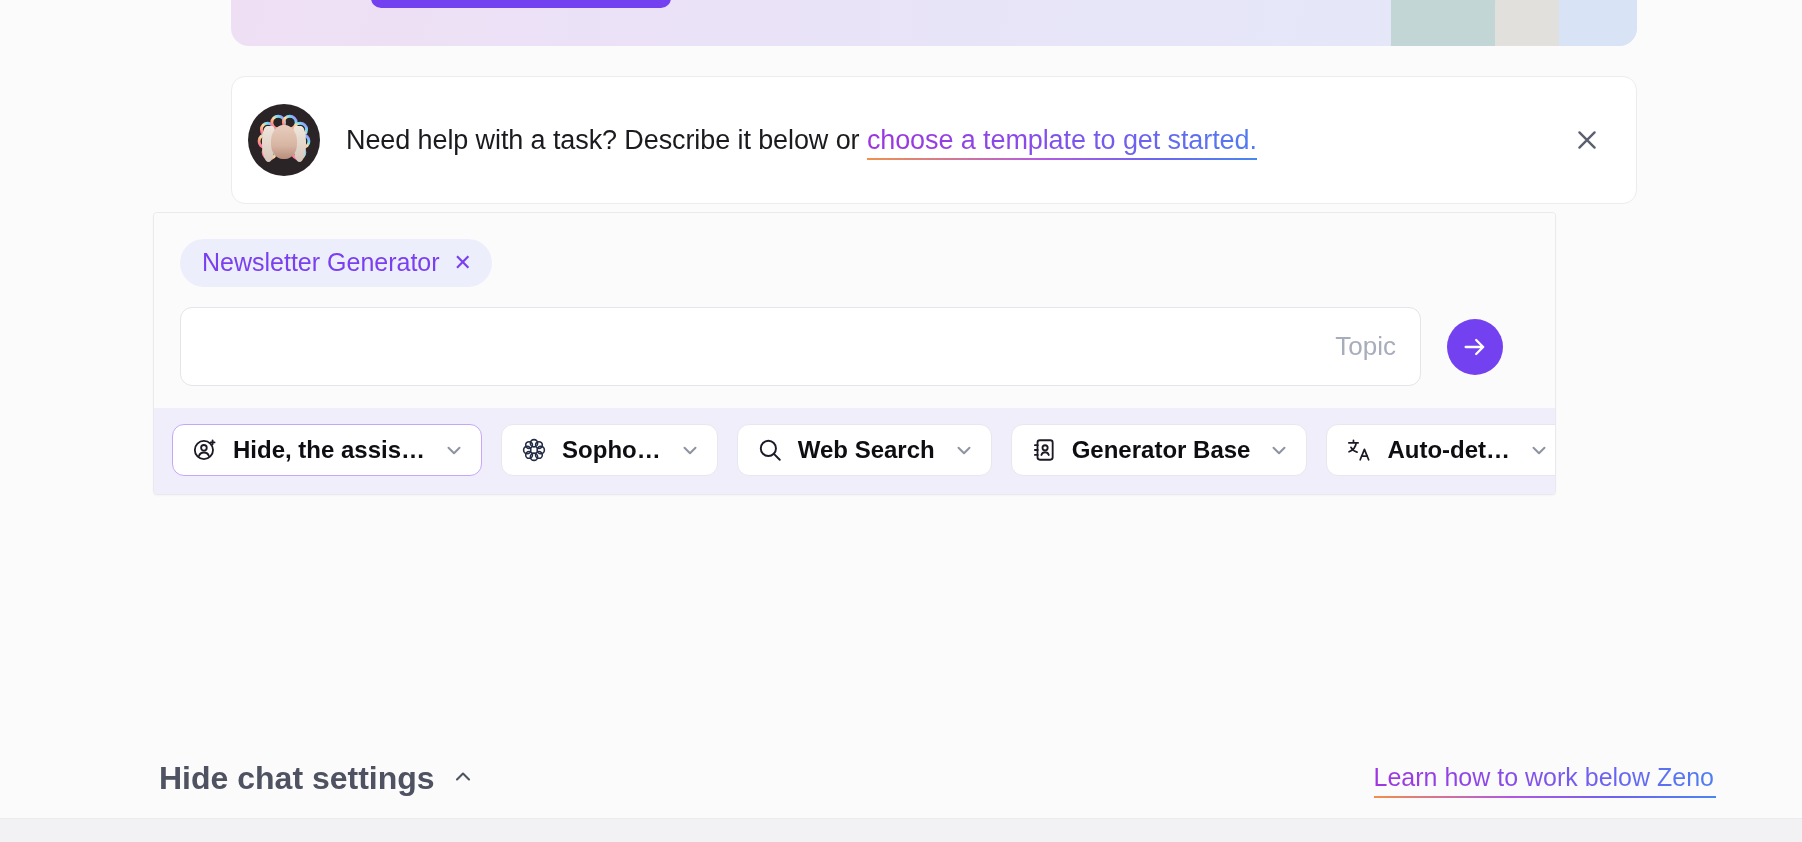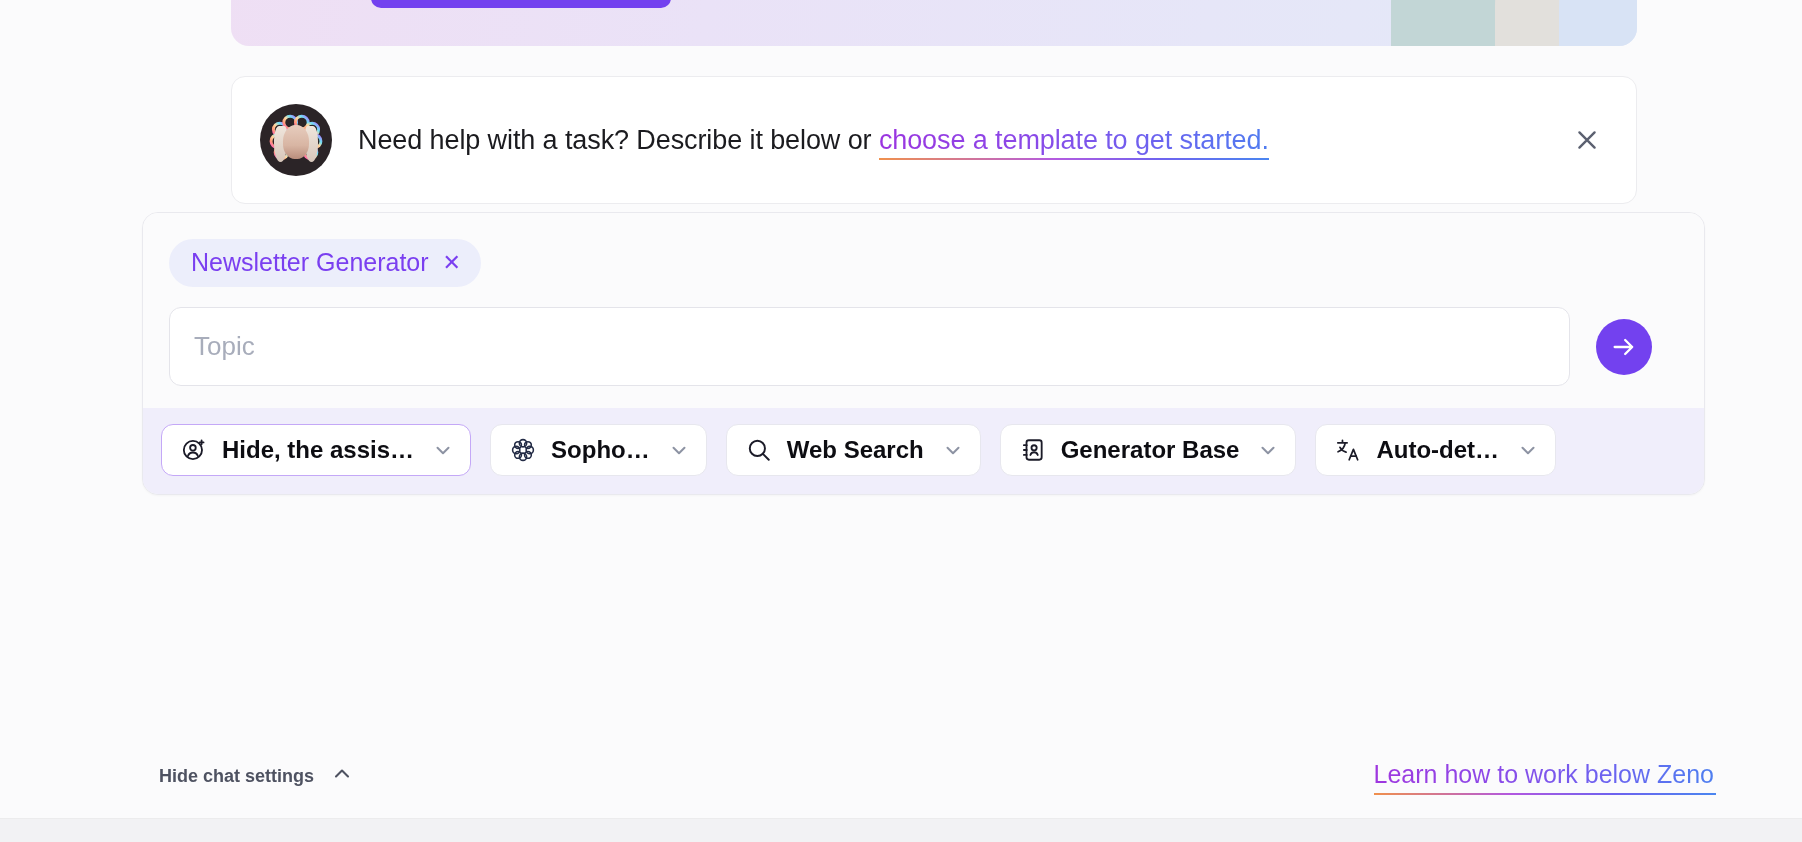--- a/index.html
+++ b/index.html
@@ -96,21 +96,21 @@
     position: absolute;
     left: 231px;
     top: 76px;
     width: 1406px;
     height: 128px;
     background: #ffffff;
     border: 1px solid #ececef;
     border-radius: 14px;
     display: flex;
     align-items: center;
-    padding: 0 30px 0 28px;
+    padding: 0 30px 0 16px;
   }
 
   .avatar {
     width: 72px;
     height: 72px;
     min-width: 72px;
     border-radius: 50%;
     background: #2b2427;
     position: relative;
     overflow: hidden;
@@ -177,24 +177,24 @@
     display: flex;
     align-items: center;
     justify-content: center;
     cursor: pointer;
     color: #5b6070;
   }
 
   
   .composer {
     position: absolute;
-    left: 142px;
+    left: 153px;
     top: 212px;
-    width: 1563px;
-    border-radius: 16px;
+    width: 1403px;
+    border-radius: 4px;
     background: #fbfbfc;
     border: 1px solid #e9e9ee;
     box-shadow: 0 1px 2px rgba(20,20,40,0.03);
     overflow: hidden;
   }
 
   .composer-body {
     background: #fbfbfc;
     padding: 26px 26px 22px 26px;
     display: flex;
@@ -238,20 +238,21 @@
     height: 79px;
     border: 1px solid #e4e4ea;
     border-radius: 12px;
     background: #ffffff;
     padding: 0 24px;
     font-family: "Liberation Sans", sans-serif;
     font-size: 26px;
     color: #1b1b1f;
     outline: none;
     width: 100%;
+    text-align: right;
   }
   .field::placeholder { color: #a8adbb; }
 
   .send-wrap {
     width: 108px;
     min-width: 108px;
     display: flex;
     align-items: center;
     justify-content: center;
   }
@@ -318,21 +319,21 @@
     top: 760px;
     width: 1563px;
     display: flex;
     align-items: center;
     justify-content: space-between;
   }
   .hide-settings {
     display: inline-flex;
     align-items: center;
     gap: 16px;
-    font-size: 18px;
+    font-size: 32px;
     font-weight: bold;
     color: #4e5261;
     cursor: pointer;
     padding-left: 6px;
   }
   .learn-link {
     font-size: 25px;
     background: linear-gradient(90deg, #9f37df 0%, #8c49e8 35%, #6a64f0 70%, #4d7ff0 100%);
     -webkit-background-clip: text;
     background-clip: text;

